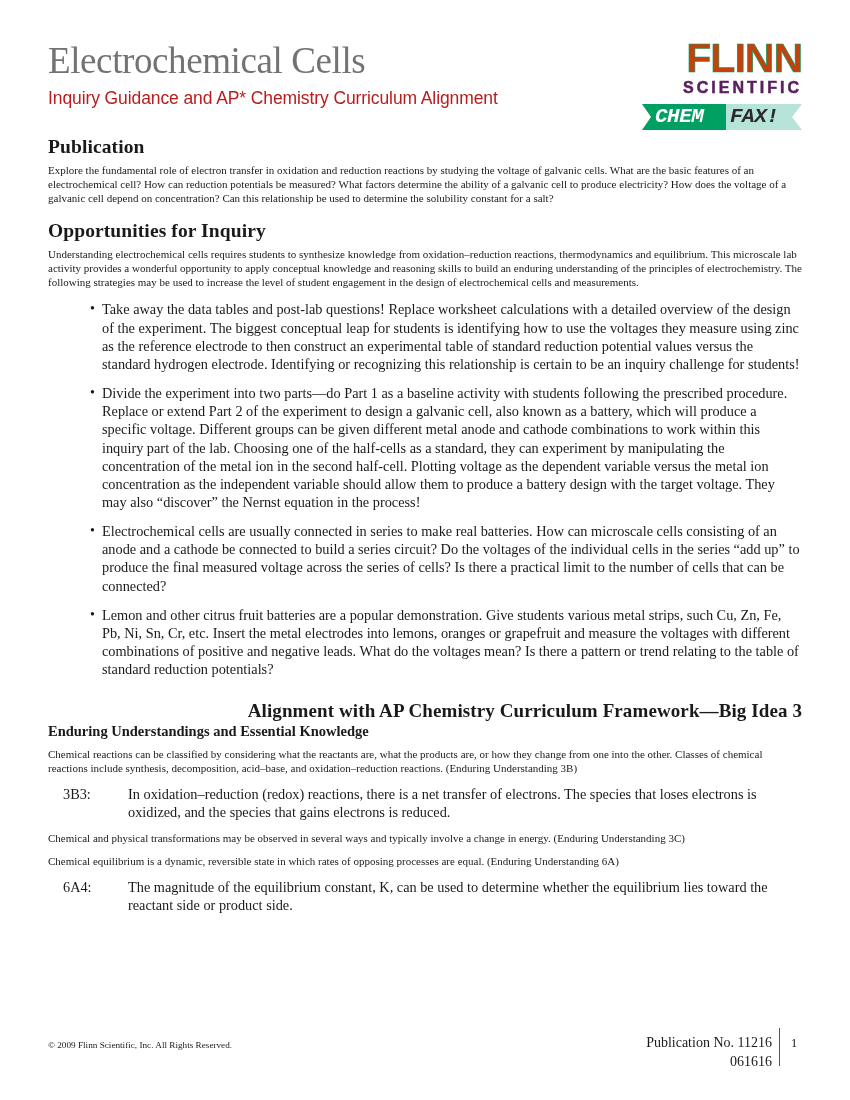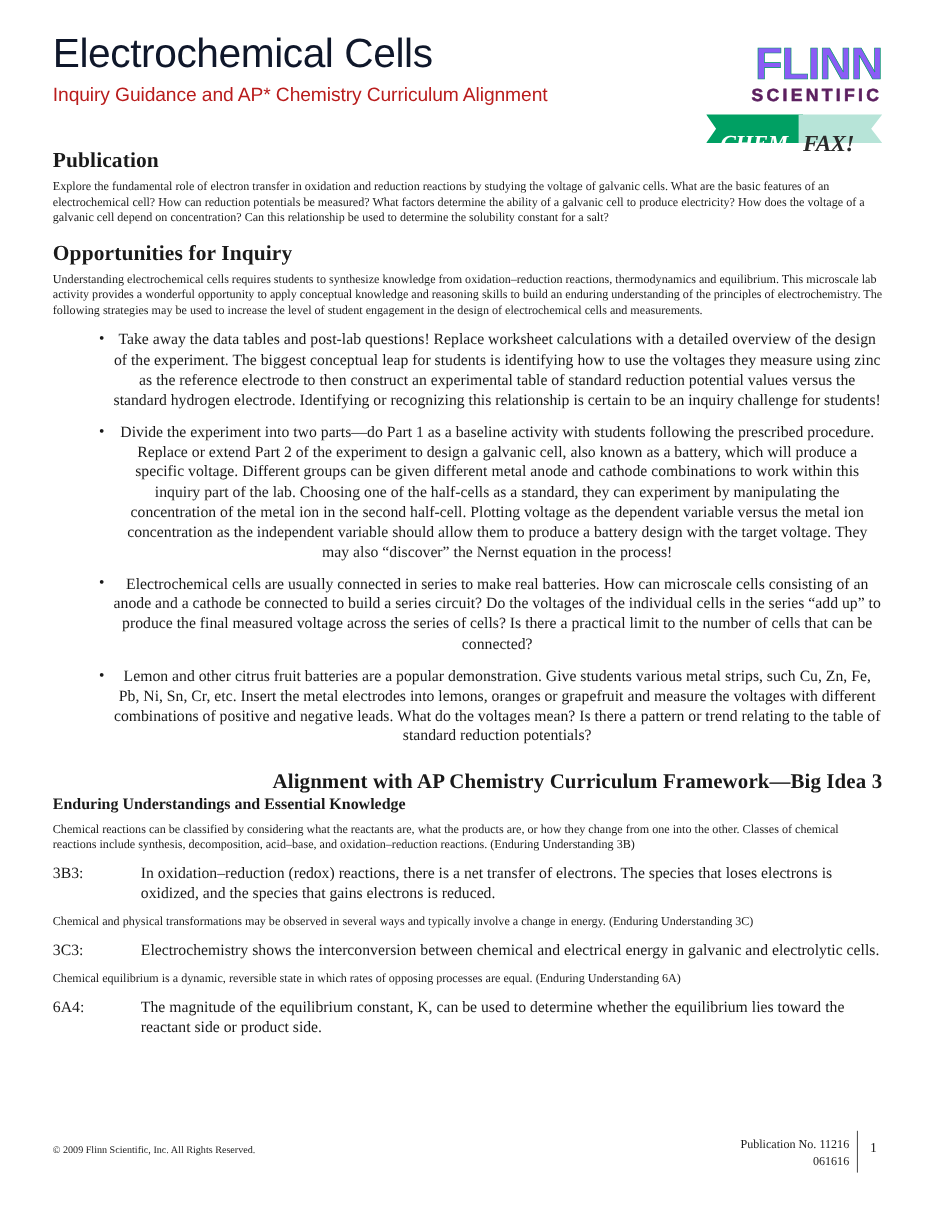--- a/index.html
+++ b/index.html
@@ -23,27 +23,27 @@
     top: 0;
     width: 754px;
   }
 
   
   .header {
     position: relative;
     height: 122px;
   }
   .doc-title {
-    font-family: Liberation Sans, sans-serif;
+    font-family: Liberation Serif, serif;
     font-size: 37px;
     font-weight: 400;
     letter-spacing: -0.4px;
-    color: #0f172a;
+    color: #737373;
     margin: 0;
-    padding-top: 30px;
+    padding-top: 42px;
     line-height: 1.05;
   }
   .doc-subtitle {
     font-family: "Liberation Sans", sans-serif;
     font-size: 17.5px;
     font-weight: 400;
     color: #b91c1c;
     margin: 7px 0 0 0;
     letter-spacing: -0.1px;
   }
@@ -54,21 +54,21 @@
     right: 0px;
     top: 40px;
     width: 160px;
     height: 108px;
   }
   .logo-flinn {
     font-family: "Liberation Sans", sans-serif;
     font-weight: bold;
     font-size: 41px;
     letter-spacing: -1px;
-    color: #8b5cf6;
+    color: #c2410c;
     line-height: 0.92;
     text-align: right;
     -webkit-text-stroke: 0.6px #00a063;
   }
   .logo-sci-wrap {
     text-align: right;
     margin-top: 1px;
   }
   .logo-scientific {
     font-family: "Liberation Sans", sans-serif;
@@ -86,23 +86,23 @@
     height: 30px;
     width: 160px;
   }
   .banner-shape {
     position: absolute;
     left: 0; top: 0;
     width: 160px; height: 30px;
   }
   .banner-text {
     position: absolute;
-    left: 0; top: 13px;
+    left: 0; top: 0;
     width: 160px; height: 30px;
-    font-family: Liberation Serif, serif;
+    font-family: Liberation Mono, monospace;
     font-weight: bold;
     font-style: italic;
     font-size: 21px;
     line-height: 30px;
     letter-spacing: -0.5px;
   }
   .banner-chem {
     position: absolute;
     left: 13px; top: 0;
     color: #ffffff;
@@ -159,34 +159,34 @@
     padding-left: 54px;
     color: #1a1a1a;
   }
   ul.bullets > li .bullet-dot {
     position: absolute;
     left: 42px;
     top: 0;
     font-size: 14px;
     line-height: 1.27;
   }
-  ul.bullets > li .bullet-text { display: block; text-align: center; }
+  ul.bullets > li .bullet-text { display: block; }
 
   
   .hang {
     position: relative;
     font-size: 14.3px;
     line-height: 1.265;
     margin: 0 0 11px 0;
     padding-left: 40px;
     color: #1a1a1a;
   }
   .hang .hang-label {
     position: absolute;
-    left: 0;
+    left: 15px;
     top: 0;
     font-size: 14.3px;
     text-align: right;
   }
   .hang .hang-body { display: block; margin-left: 40px; }
 
   
   .footer {
     position: absolute;
     left: 48px;
@@ -201,21 +201,21 @@
     left: 0;
     top: 12px;
     font-size: 9.2px;
   }
   .footer-right {
     position: absolute;
     right: 30px;
     top: 6px;
     text-align: right;
     line-height: 1.35;
-    font-size: 11px;
+    font-size: 14px;
   }
   .footer-rule {
     position: absolute;
     right: 22px;
     top: 0px;
     width: 1px;
     height: 38px;
     background: #555;
   }
   .footer-page {
@@ -286,24 +286,20 @@
 
     <p class="body tight">Chemical reactions can be classified by considering what the reactants are, what the products are, or how they change from one into the other. Classes of chemical reactions include synthesis, decomposition, acid–base, and oxidation–reduction reactions. (Enduring Understanding 3B)</p>
 
     <div class="hang">
       <span class="hang-label">3B3:</span>
       <span class="hang-body">In oxidation–reduction (redox) reactions, there is a net transfer of electrons. The species that loses electrons is oxidized, and the species that gains electrons is reduced.</span>
     </div>
 
     <p class="body tight">Chemical and physical transformations may be observed in several ways and typically involve a change in energy. (Enduring Understanding 3C)</p>
 
-    <div class="hang">
-      <span class="hang-label">3C3:</span>
-      <span class="hang-body">Electrochemistry shows the interconversion between chemical and electrical energy in galvanic and electrolytic cells.</span>
-    </div>
 
     <p class="body tight">Chemical equilibrium is a dynamic, reversible state in which rates of opposing processes are equal. (Enduring Understanding 6A)</p>
 
     <div class="hang">
       <span class="hang-label">6A4:</span>
       <span class="hang-body">The magnitude of the equilibrium constant, K, can be used to determine whether the equilibrium lies toward the reactant side or product side.</span>
     </div>
 
   </div>
 

